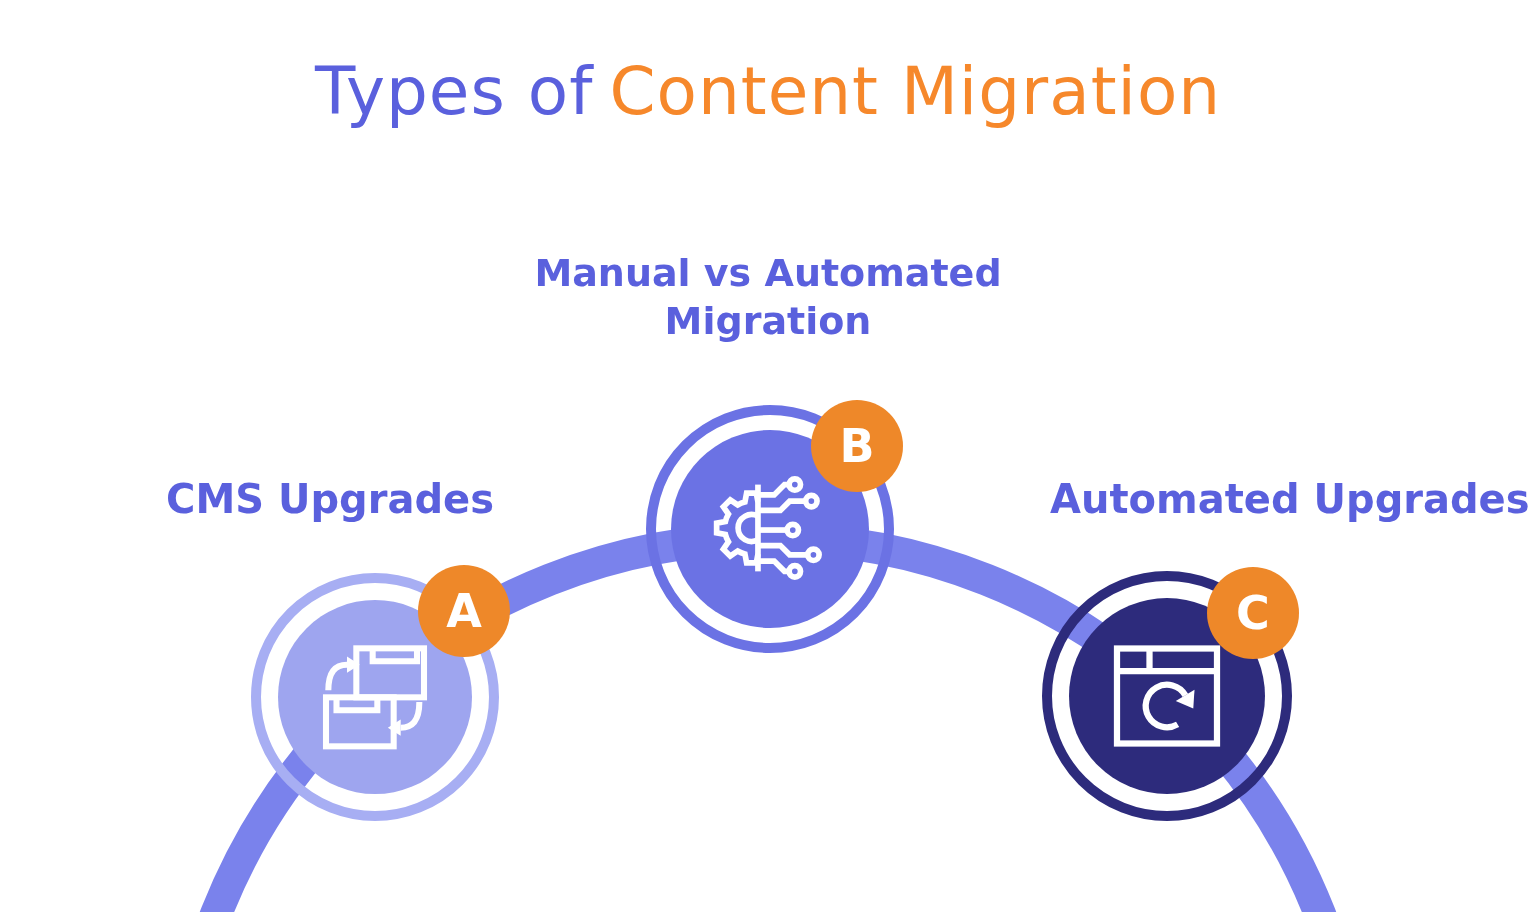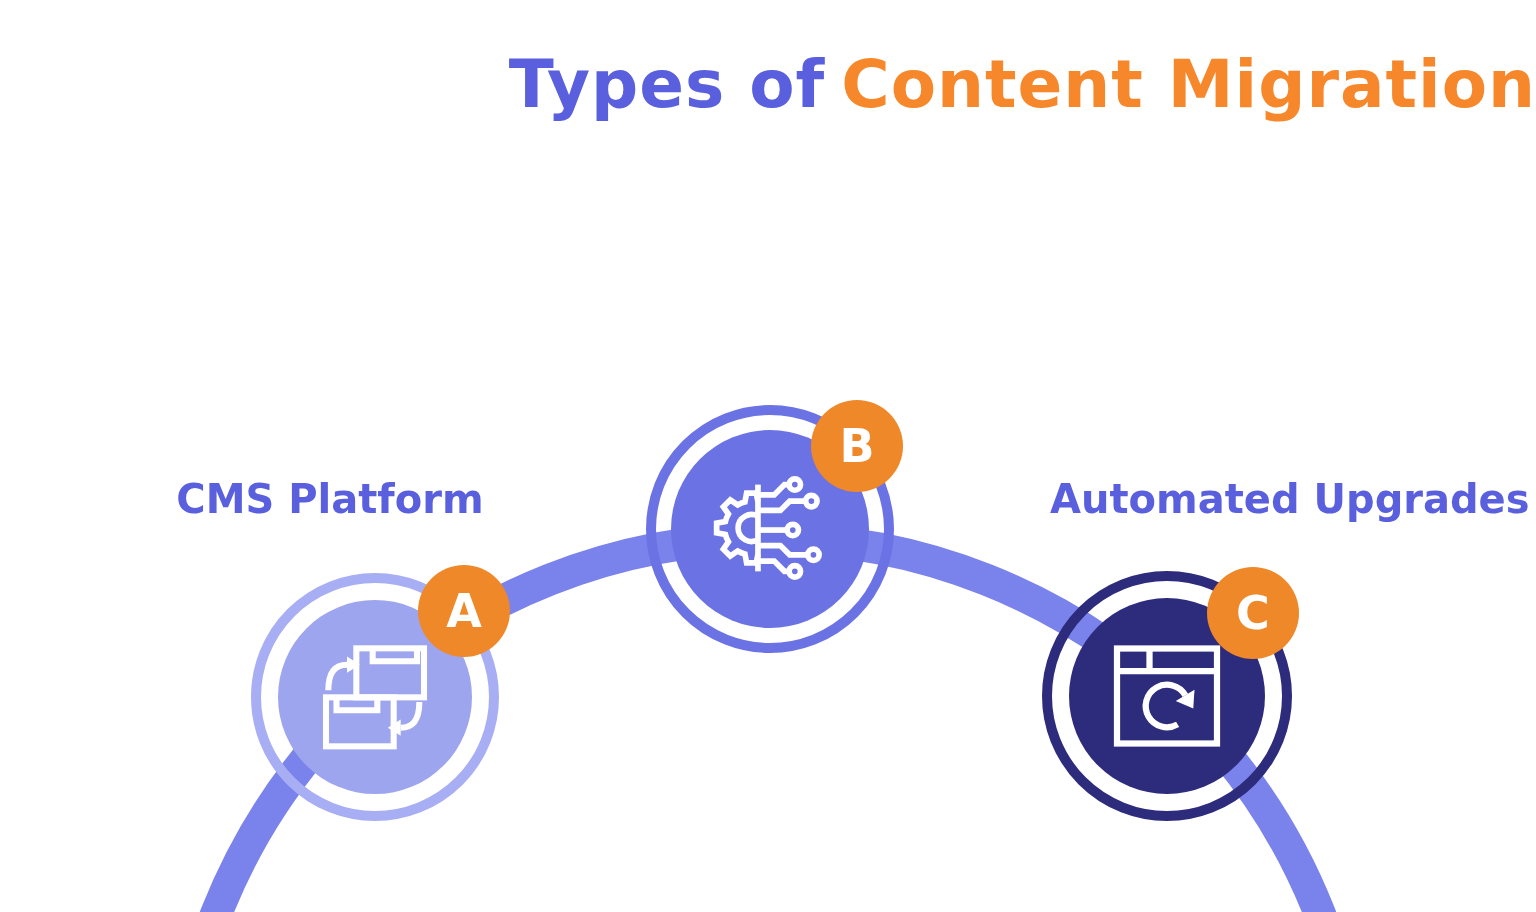--- a/index.html
+++ b/index.html
@@ -4,22 +4,22 @@
 <style>
   html,body{margin:0;padding:0;background:#ffffff;}
   .stage{
     position:relative;
     width:1536px;height:912px;
     background:#ffffff;
     overflow:hidden;
     font-family:"DejaVu Sans","Liberation Sans",sans-serif;
   }
   .title{
-    position:absolute;top:46px;left:0;width:100%;
-    text-align:right;font-size:66px;font-weight:bold;letter-spacing:1px;
+    position:absolute;top:53px;left:0;width:100%;
+    text-align:center;font-size:66px;font-weight:normal;letter-spacing:1px;
     white-space:nowrap;
   }
   .title .t1{color:#5A60DD;margin-right:16px;}
   .title .t2{color:#F6882B;}
   .subtitle{
     position:absolute;top:250px;left:508px;width:520px;
     text-align:center;font-size:38px;font-weight:bold;line-height:1.26;
     color:#5A60DD;
   }
   .node-label{
@@ -105,22 +105,23 @@
         <path d="M68.5,82.7 A17,17 0 1 1 74.7,59.5"></path>
         <polygon points="82,55 67,64 81,70" fill="#FFFFFF" stroke="none"></polygon>
       </g>
     </g>
   </svg>
 
   <div class="title">
     <span class="t1">Types of</span><span class="t2">Content Migration</span>
   </div>
 
+  <div class="subtitle">Manual vs Automated Migration</div>
 
-  <div class="node-label label-a">CMS Platform</div>
+  <div class="node-label label-a">CMS Upgrades</div>
   <div class="node-label label-c">Automated Upgrades</div>
 
   <div class="badge badge-a">
     <span>A</span>
   </div>
   <div class="badge badge-b">
     <span>B</span>
   </div>
   <div class="badge badge-c">
     <span>C</span>

